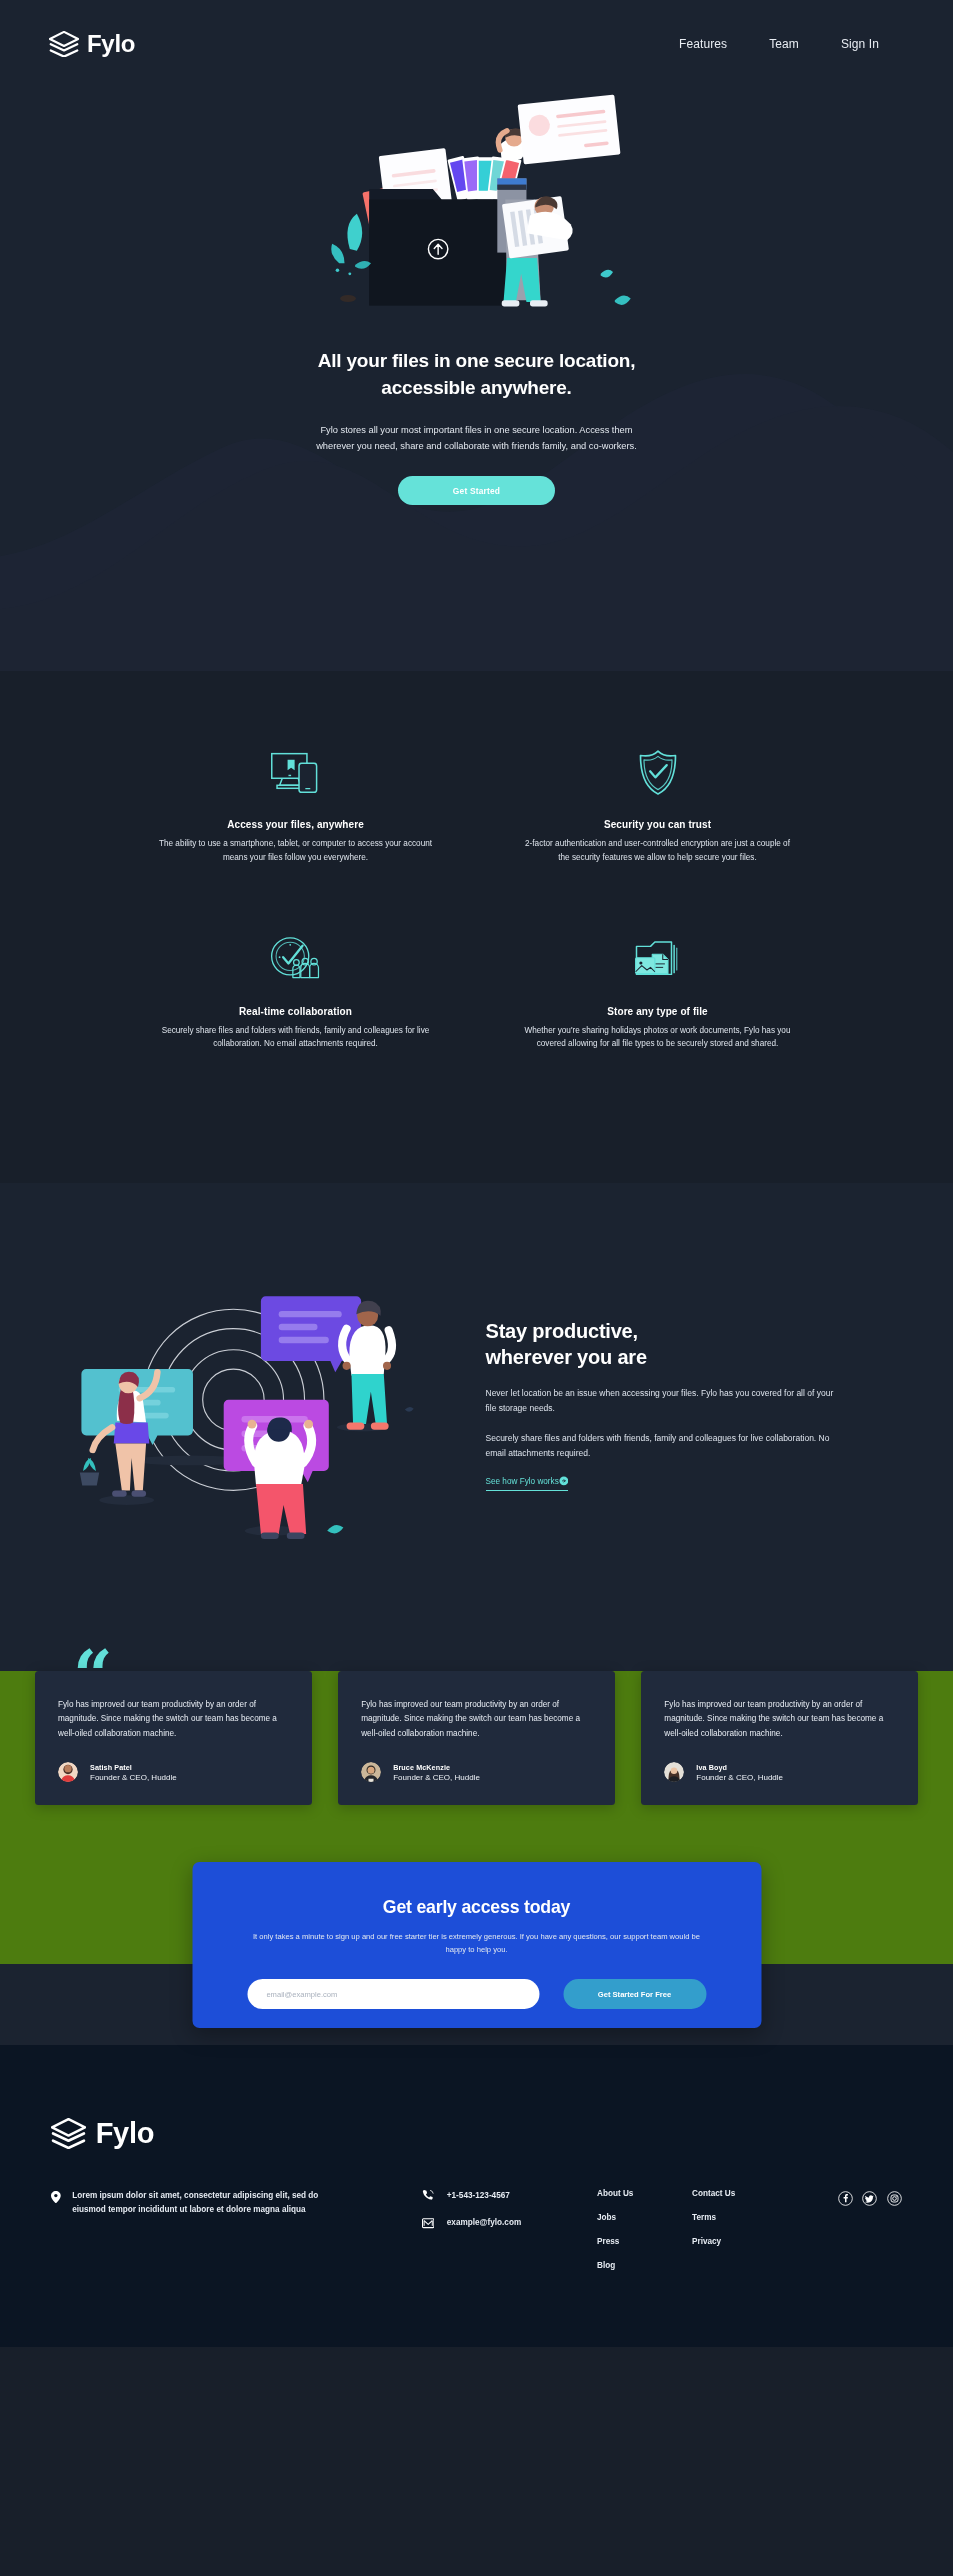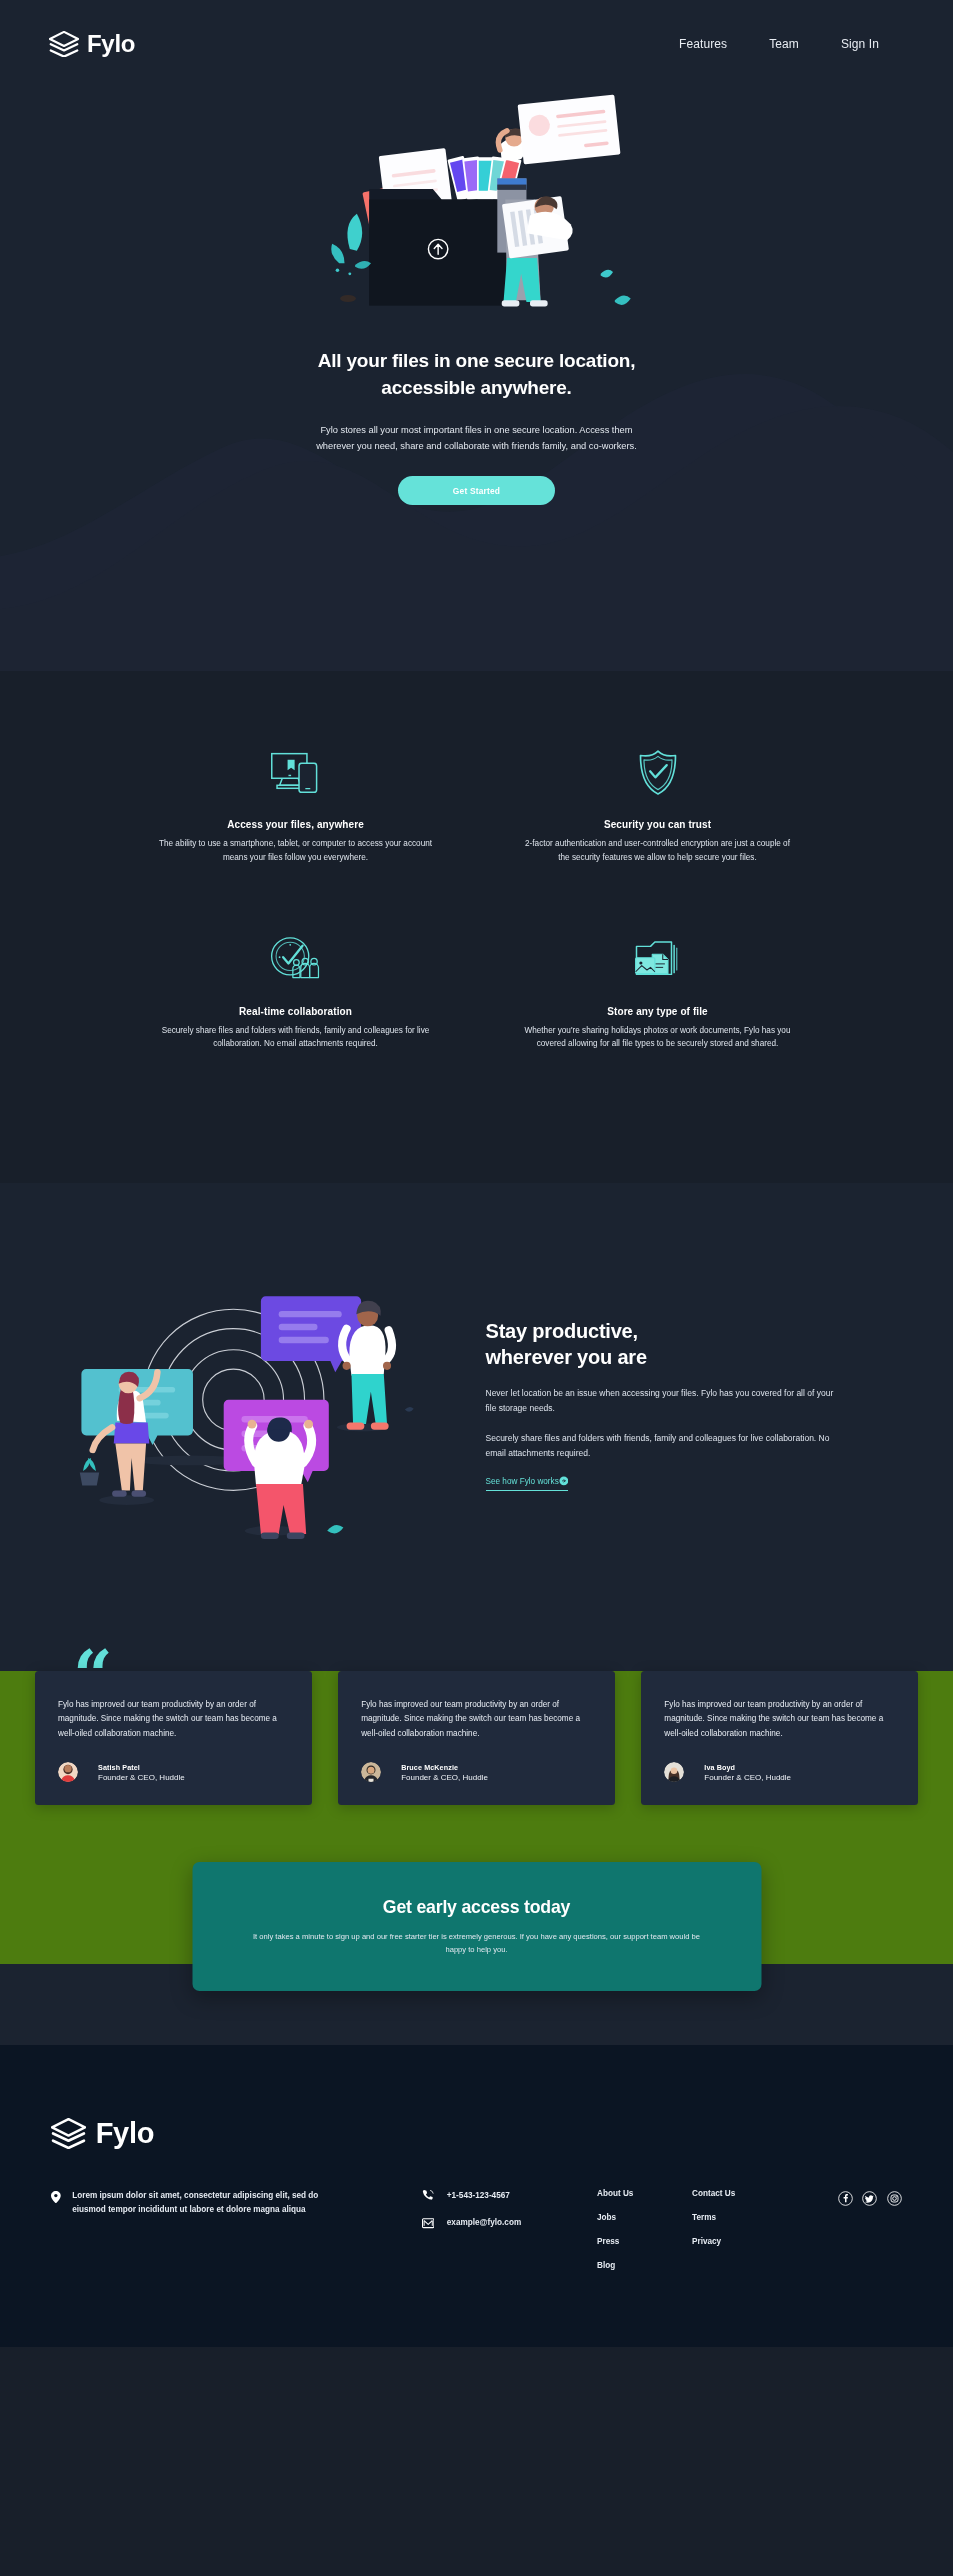--- a/index.html
+++ b/index.html
@@ -118,37 +118,37 @@
   .testimonial-card{
     background:#202a3c; border-radius:3.5px;
     padding:26.5px 23px 23px 23px;
     box-shadow:0 2.6px 12.4px rgba(0,0,0,0.22);
     position:relative; z-index:2;
   }
   .testimonial-text{
     font-size:8.2px; line-height:1.78; color:#e9eef5;
   }
   .testimonial-author{
-    display:flex; align-items:center; gap:20px; margin-top:21px;
+    display:flex; align-items:center; gap:12px; margin-top:21px;
   }
   .avatar{ width:20px; height:20px; border-radius:50%; flex:none; overflow:hidden; display:block; }
   .author-name{ font-size:7.2px; font-weight:700; letter-spacing:0.1px; }
   .author-role{ font-size:8px; color:#eef2f7; margin-top:0.9px; }
 
   
   .footer-zone{ position:relative; background:#0b1523; padding-top:81px; }
   .footer-zone::before{
     content:""; position:absolute; left:0; top:0; width:100%; height:81px;
     background:#1b2330;
   }
   .cta-card{
     position:absolute; left:50%; transform:translateX(-50%);
     top:-102px;
-    width:569px; background:#0f766e; border-radius:7px;
-    padding:35px 55px 35px 55px; text-align:center;
+    width:569px; background:#1d4ed8; border-radius:7px;
+    padding:35px 55px 19px 55px; text-align:center;
     box-shadow:0 6.2px 21px rgba(0,0,0,0.30);
     z-index:6;
   }
   .cta-title{ font-size:17.7px; font-weight:700; letter-spacing:-0.2px; }
   .cta-sub{ font-size:7.6px; line-height:1.75; color:#e2e8f0; margin-top:11.5px; }
   .cta-form{ display:flex; gap:24px; margin-top:23px; justify-content:center; }
   .cta-input{
     flex:1; height:30px; border:none; border-radius:35px;
     background:#ffffff; padding:0 19.4px; font-size:7.6px; color:#3c4552;
     font-family:"Liberation Sans", sans-serif; outline:none;
@@ -538,20 +538,24 @@
         </div>
       </div>
     </div>
   </section>
 
   <div class="footer-zone">
 
     <div class="cta-card">
       <div class="cta-title">Get early access today</div>
       <div class="cta-sub">It only takes a minute to sign up and our free starter tier is extremely generous. If you have any questions, our support team would be happy to help you.</div>
+      <div class="cta-form">
+        <input class="cta-input" type="text" placeholder="email@example.com" style="">
+        <button class="cta-btn">Get Started For Free</button>
+      </div>
     </div>
 
     <footer class="footer">
       <div class="footer-logo">
         <svg class="brand-mark" viewBox="0 0 34 30">
           <path d="M17 1 L33 9 L17 17 L1 9 Z" fill="none" stroke="#ffffff" stroke-width="2.4" stroke-linejoin="round"></path>
           <path d="M2 15 L17 22 L32 15" fill="none" stroke="#ffffff" stroke-width="2.6" stroke-linecap="round" stroke-linejoin="round"></path>
           <path d="M2 22 L17 29 L32 22" fill="none" stroke="#ffffff" stroke-width="2.6" stroke-linecap="round" stroke-linejoin="round"></path>
         </svg>
         <span class="brand-name">Fylo</span>

